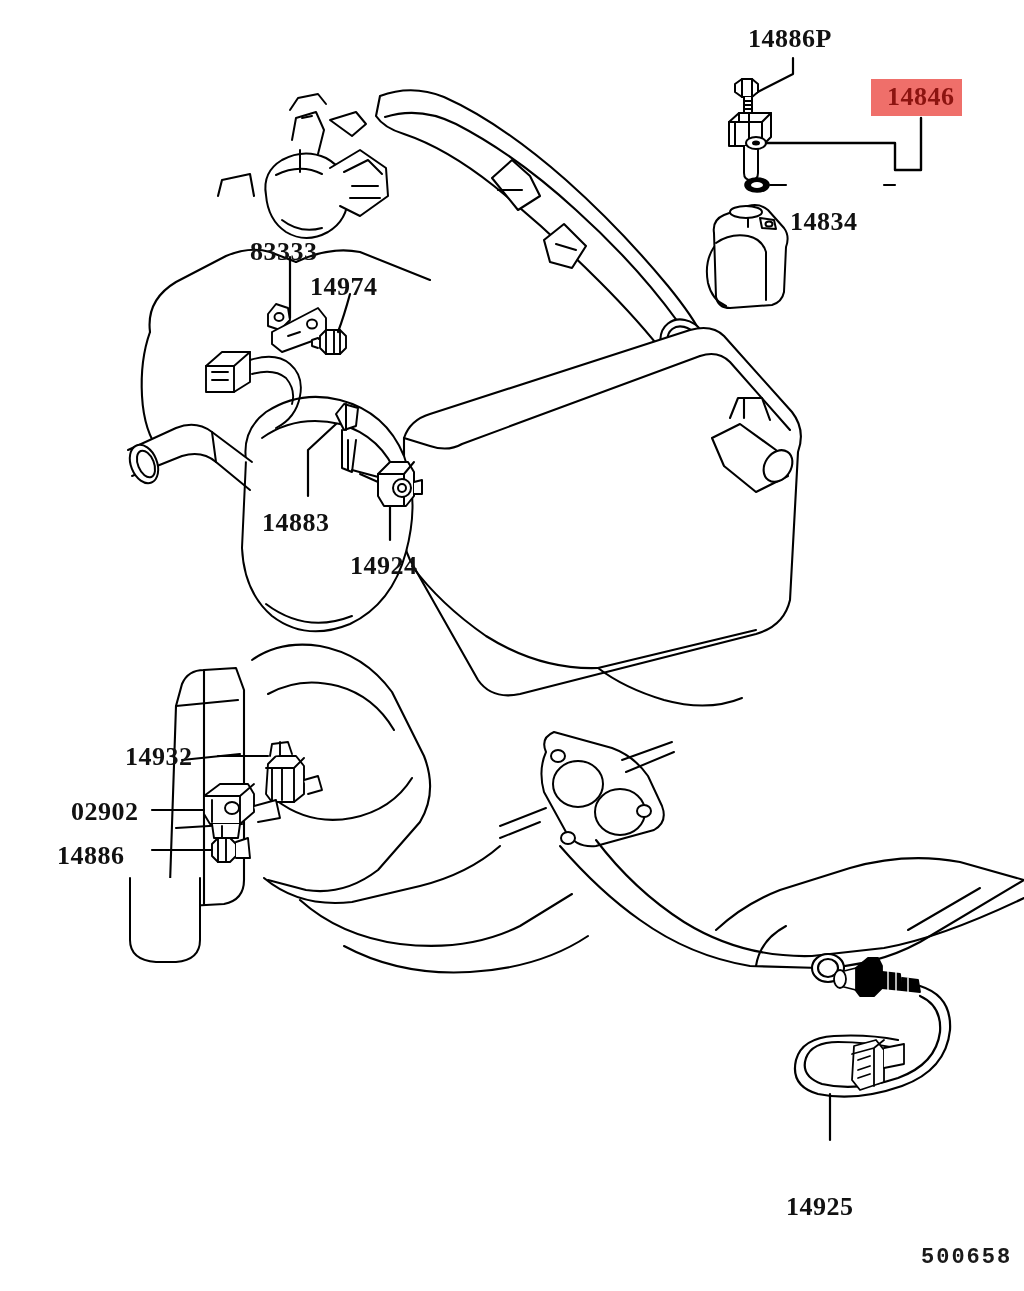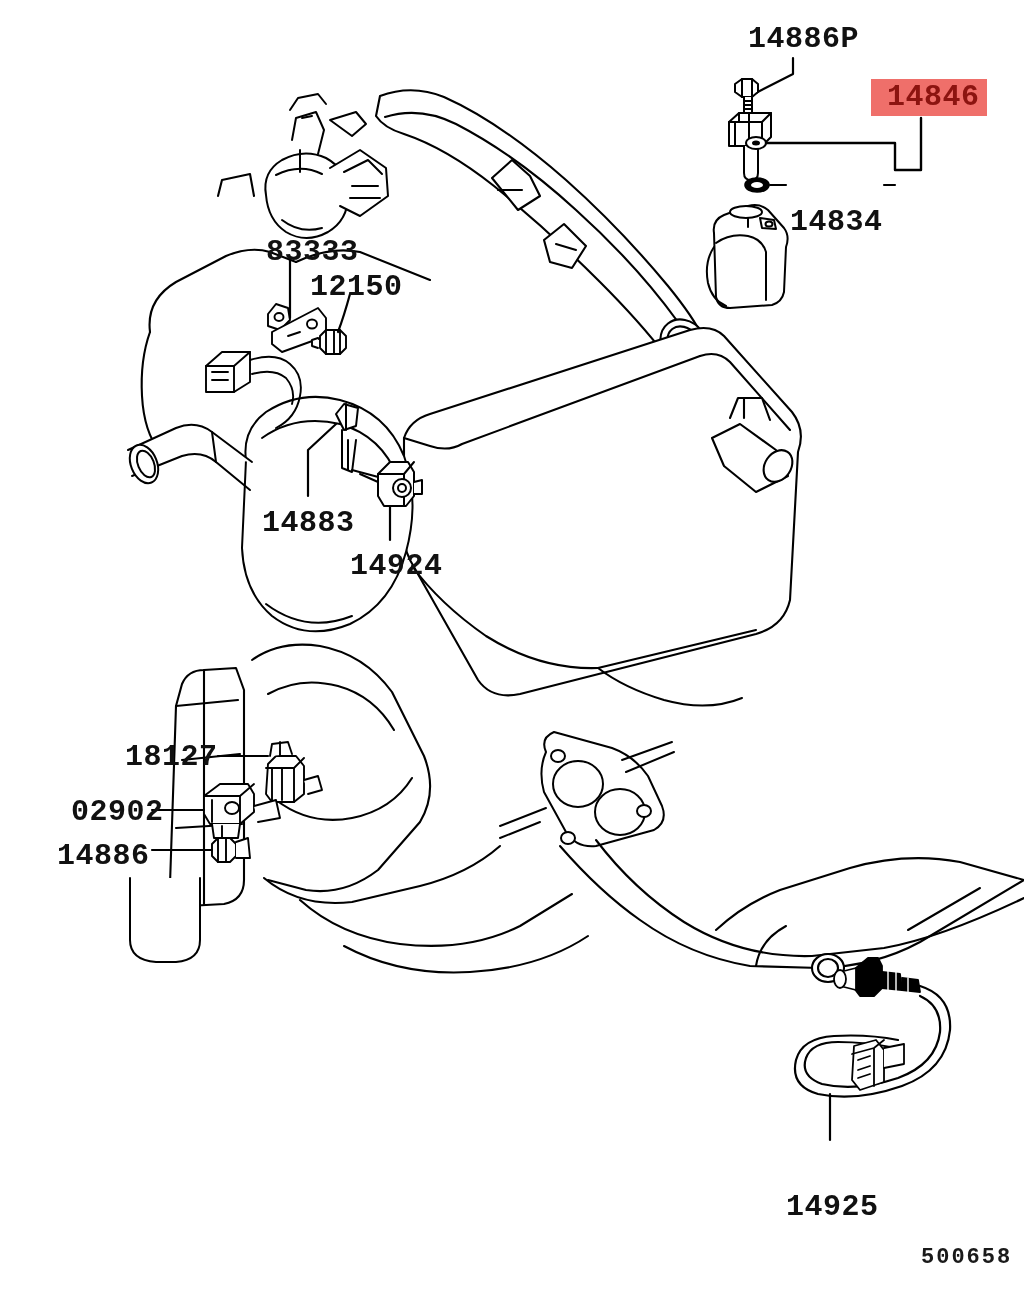--- a/index.html
+++ b/index.html
@@ -7,23 +7,23 @@
   body{
     width:1024px;height:1291px;position:relative;overflow:hidden;
     font-family:"Liberation Sans","DejaVu Sans",sans-serif;
     background:#ffffff;
   }
   #diagram-root{position:absolute;inset:0;width:1024px;height:1291px;}
   svg#art{position:absolute;left:0;top:0;width:1024px;height:1291px;display:block;}
 
   .callout{
     position:absolute;
-    font-family:Liberation Mono, monospace;
+    font-family:Liberation Serif, serif;
     font-weight:700;
-    font-size:30px;
+    font-size:26px;
     line-height:30px;
     letter-spacing:0.5px;
     color:#111111;
     white-space:nowrap;
     -webkit-font-smoothing:none;
   }
   .callout.hl{
     color:#8c1410;
     padding:3px 7px 4px 7px;
     background:#ef6f6a;
@@ -322,29 +322,29 @@
 
     </g>
   </svg>
 
   <div class="callout" style="left:748px;top:24px;">14886P</div>
 
   <div class="callout hl" style="left:871px;top:79px;padding-left:16px;">14846</div>
 
   <div class="callout" style="left:790px;top:171px;margin-top:36px;">14834</div>
 
-  <div class="callout" style="left:266px;top:237px;">83333</div>
-
-  <div class="callout" style="left:310px;top:272px;">12150</div>
+  <div class="callout" style="left:250px;top:237px;">83333</div>
+
+  <div class="callout" style="left:310px;top:272px;">14974</div>
 
   <div class="callout" style="left:262px;top:508px;text-align:right;">14883</div>
 
   <div class="callout" style="left:350px;top:551px;text-align:right;">14924</div>
 
-  <div class="callout" style="left:125px;top:742px;">18127</div>
+  <div class="callout" style="left:125px;top:742px;">14932</div>
 
   <div class="callout" style="left:71px;top:797px;">02902</div>
 
   <div class="callout" style="left:57px;top:841px;text-align:right;">14886</div>
 
   <div class="callout" style="left:786px;top:1148px;margin-top:44px;">14925</div>
 
   <div id="diagram-id" style="left:877px;top:1245px;">500658</div>
 
 </div>

